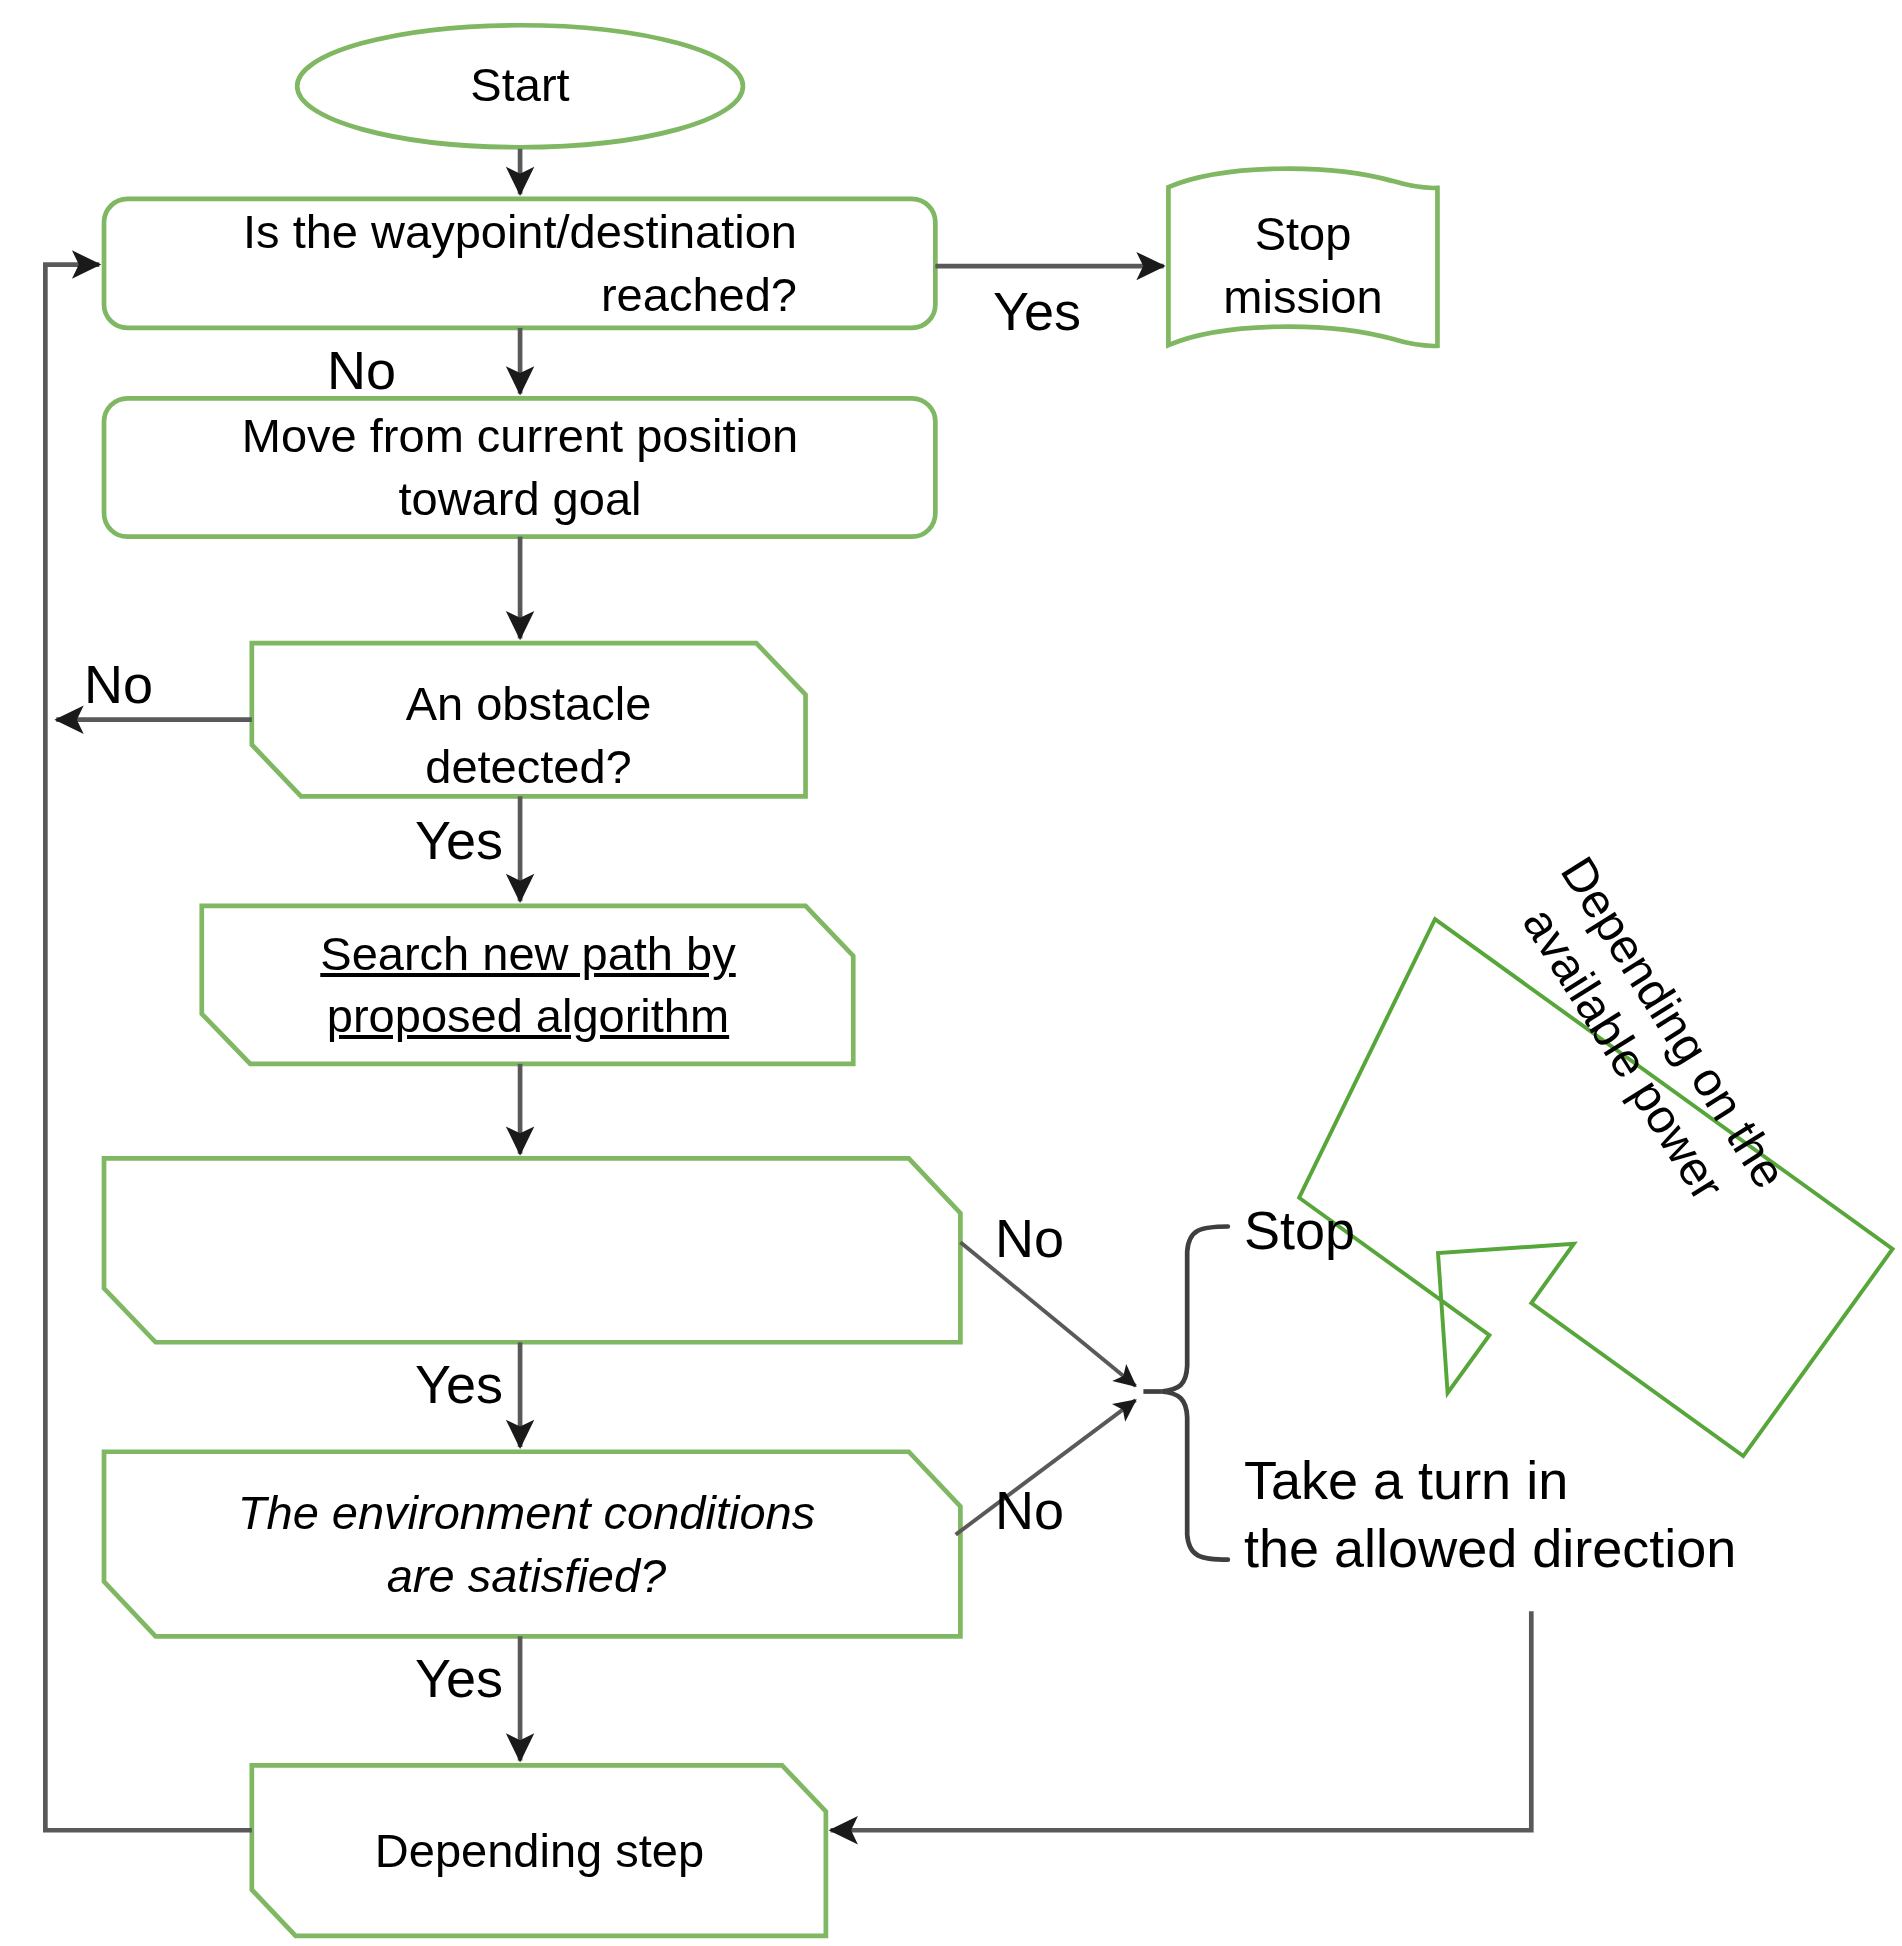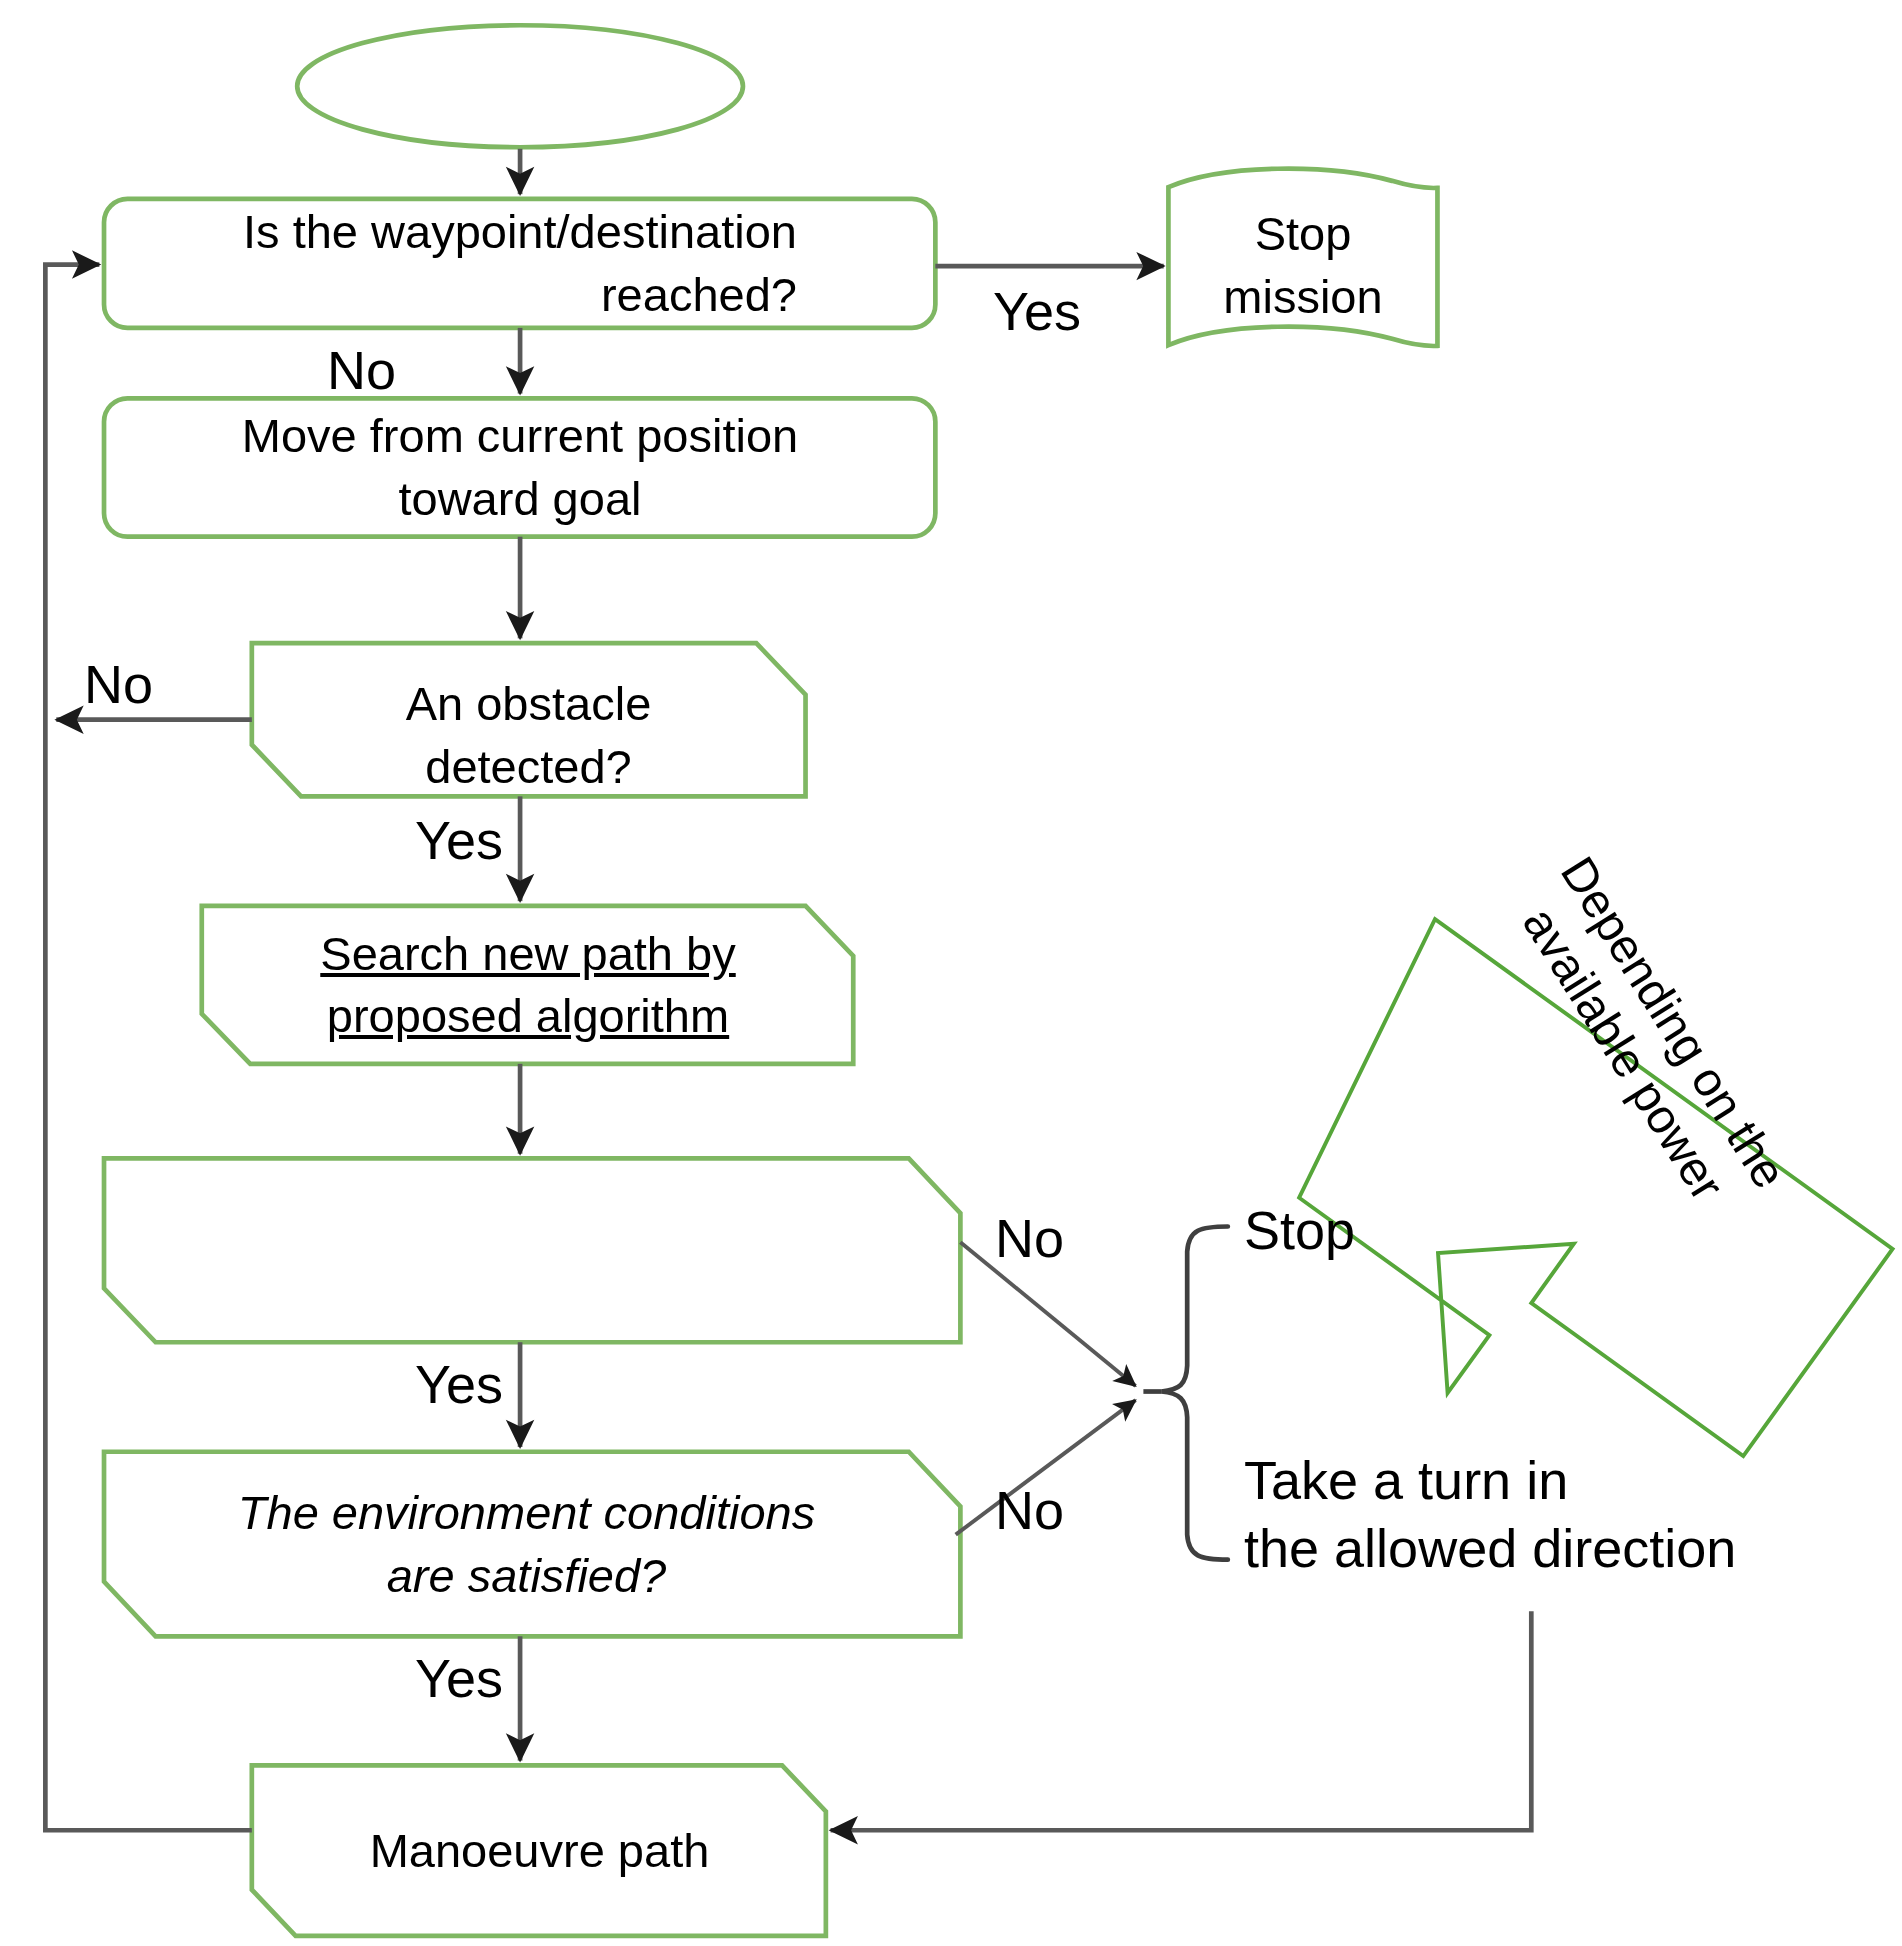--- a/index.html
+++ b/index.html
@@ -122,41 +122,42 @@
 
       <line stroke="#3f3f3f" stroke-width="6" x1="1485" y1="1779" x2="1462" y2="1779"></line>
 
       <path d="M1958,2060 L1958,2340 L1062,2340" marker-end="url(#arrowDark)"></path>
 
       <path d="M322,2340 L58,2340 L58,338 L127,338" marker-end="url(#arrowDark)"></path>
 
     </g>
   </svg>
 
+  <div class="node-label" style="left:297px;top:48px;width:446px;height:75px;">Start</div>
 
   <div class="node-label" style="left:113px;top:200px;width:814px;height:127px;text-align:right;">Is the waypoint/destination
 reached?</div>
 
   <div class="node-label" style="left:1170px;top:189px;width:266px;height:153px;">Stop
 mission</div>
 
   <div class="node-label" style="left:113px;top:400px;width:814px;height:135px;">Move from current position
 toward goal</div>
 
   <div class="node-label" style="left:258px;top:646px;width:541px;height:147px;margin-top:16px;">An obstacle
 detected?</div>
 
   <div class="node-label" style="left:208px;top:909px;width:640px;height:152px;text-decoration:underline;">Search new path by
 proposed algorithm</div>
 
 
   <div class="node-label" style="left:104px;top:1456px;width:845px;height:177px;font-style:italic;">The environment conditions
 are satisfied?</div>
 
-  <div class="node-label" style="left:258px;top:1769px;width:563px;height:164px;">Manoeuvre path</div>
+  <div class="node-label" style="left:258px;top:1769px;width:563px;height:164px;">Depending step</div>
 
   <div class="edge-label" style="left:1244px;top:1197px;">Stop</div>
 
   <div class="edge-label" style="left:1244px;top:1447px;">Take a turn in
 the allowed direction</div>
 
   <div class="rot-label" style="left:1399px;top:976px;width:485px;height:133px;transform:rotate(58deg);">Depending on the
 available power</div>
 
   <div class="edge-label" style="left:993px;top:278px;">Yes</div>

